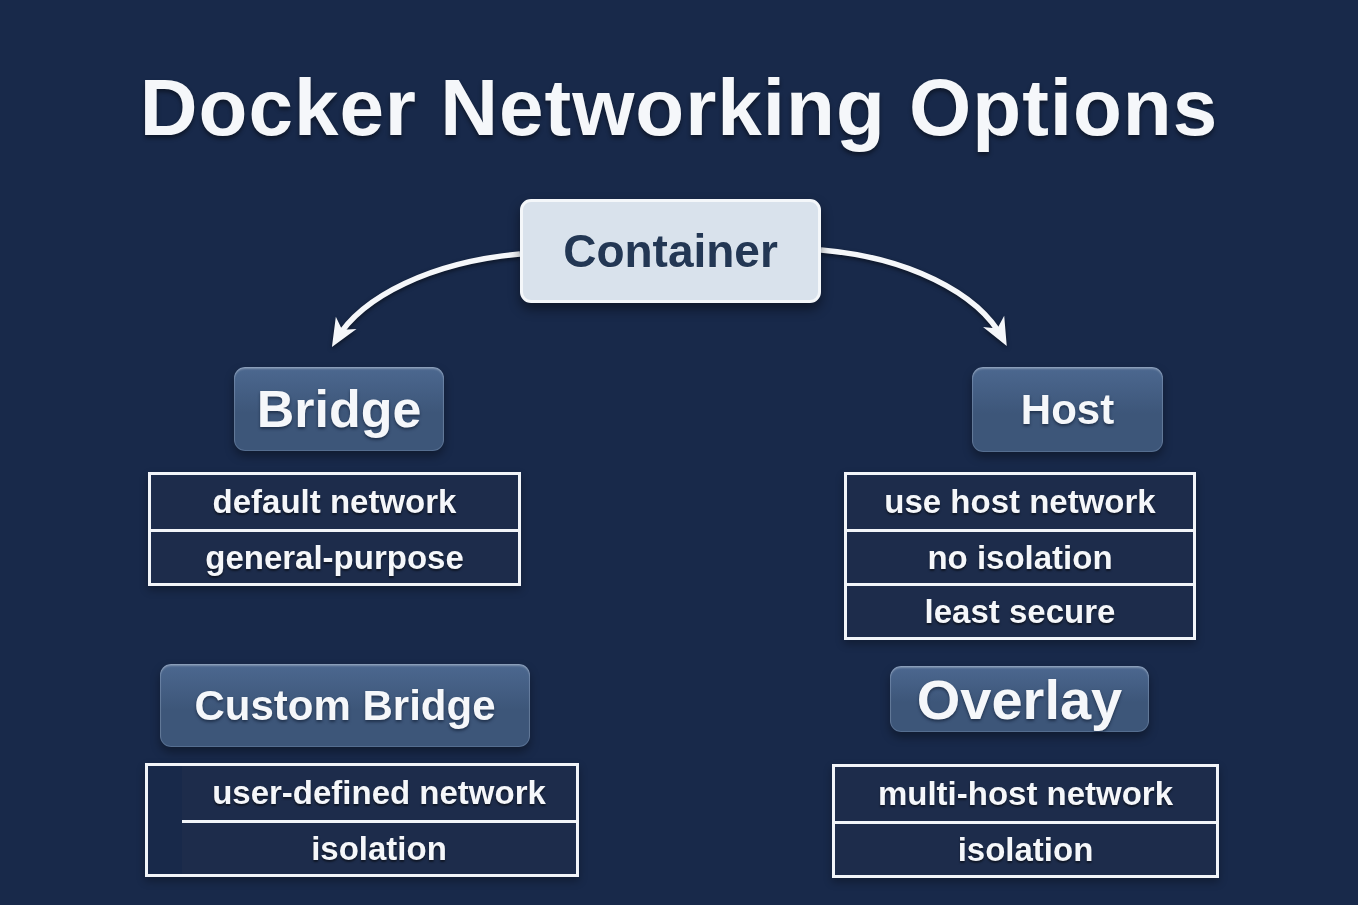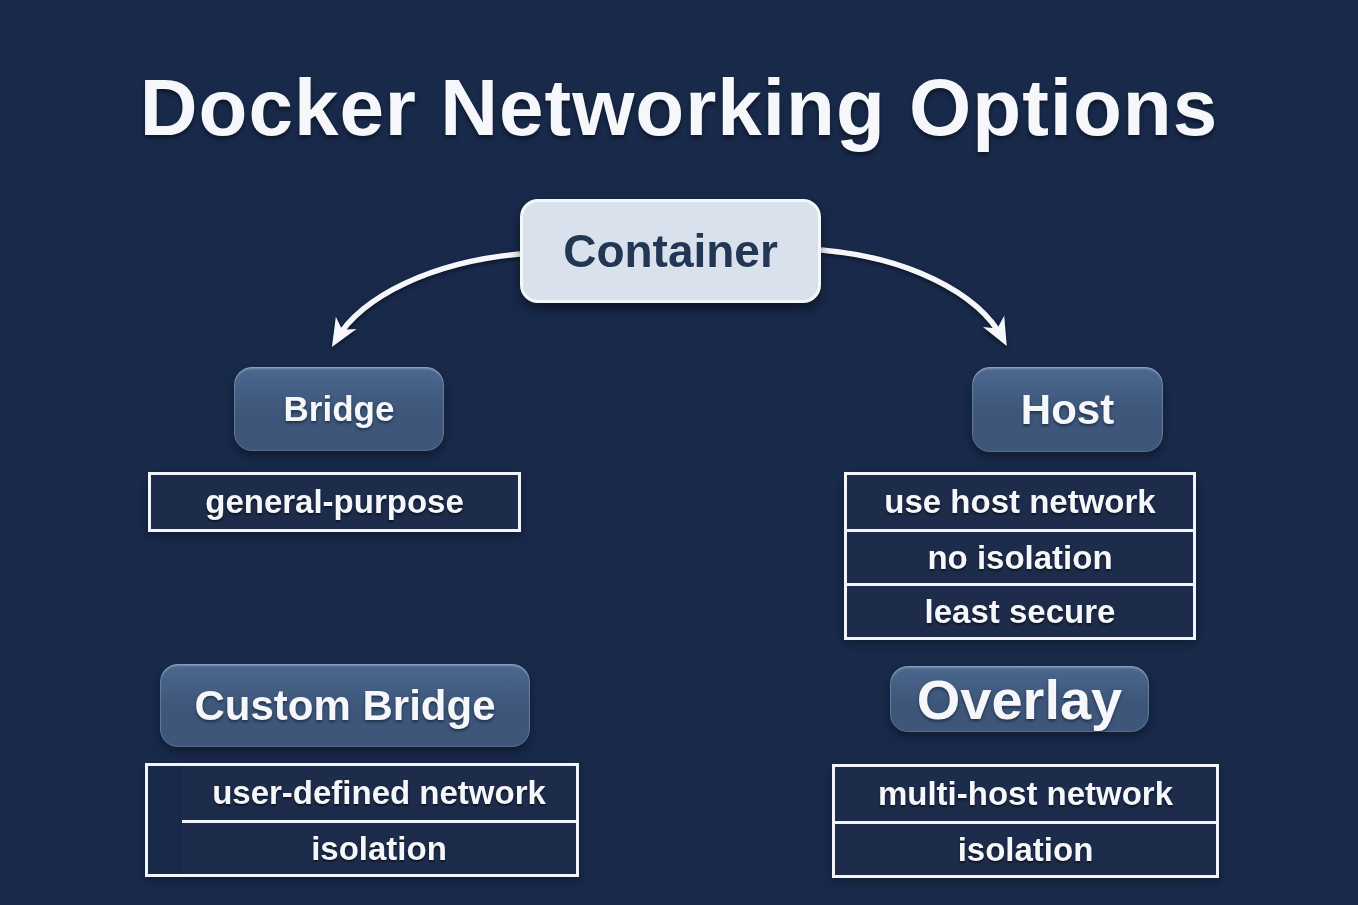--- a/index.html
+++ b/index.html
@@ -26,37 +26,37 @@
     text-align:center;
     font-size:80px;font-weight:bold;letter-spacing:1px;
     color:var(--text);
     text-shadow:0 3px 4px rgba(0,0,0,.45);
   }
   .connectors{position:absolute;left:0;top:0;width:1358px;height:905px;
     filter:drop-shadow(0 2px 2px rgba(0,0,0,.5));}
   .node{
     position:absolute;
     display:flex;align-items:center;justify-content:center;
-    border-radius:18px;
+    border-radius:11px;
     color:var(--text);
     font-weight:bold;
     text-shadow:0 2px 3px rgba(10,20,40,.55);
     background:linear-gradient(180deg,var(--node-light) 0%,var(--node) 55%,#38507200 120%),var(--node);
     box-shadow:inset 0 2px 2px rgba(255,255,255,.28), inset 0 0 0 1px rgba(160,185,215,.25), 0 5px 10px rgba(0,0,0,.35);
   }
   .node-root{
     background:var(--container-fill);
     color:var(--container-text);
     border:3px solid #f4f7fa;
     box-shadow:0 6px 12px rgba(0,0,0,.45);
     text-shadow:0 1px 1px rgba(255,255,255,.25);
     left:520px;top:199px;width:301px;height:104px;
     font-size:46px;
   }
-  .node-bridge{left:234px;top:367px;width:210px;height:84px;font-size:35px;}
+  .node-bridge{left:234px;top:367px;width:210px;height:84px;font-size:52px;}
   .node-host{left:972px;top:367px;width:191px;height:85px;font-size:42px;}
   .node-custom{left:160px;top:664px;width:370px;height:83px;font-size:42px;}
   .node-overlay{left:890px;top:666px;width:259px;height:66px;font-size:56px;}
   .attr-table{
     position:absolute;
     border:3px solid var(--line);
     box-shadow:0 4px 8px rgba(0,0,0,.3);
   }
   .attr-row{
     height:54px;
@@ -87,20 +87,21 @@
   <path d="M 520 254 C 432 262 362 296 336 340" fill="none" stroke="#f5f7fa" stroke-width="5.5" marker-end="url(#ah)"></path>
   <path d="M 821 250 C 906 257 978 292 1003 339" fill="none" stroke="#f5f7fa" stroke-width="5.5" marker-end="url(#ah)"></path>
 </svg>
 
 <div class="node node-root">Container</div>
 
 <div class="node node-bridge">Bridge</div>
 <div class="node node-host">Host</div>
 
 <div class="attr-table t-bridge">
+  <div class="attr-row">default network</div>
   <div class="attr-row">general-purpose</div>
 </div>
 
 <div class="attr-table t-host">
   <div class="attr-row">use host network</div>
   <div class="attr-row">no isolation</div>
   <div class="attr-row">least secure</div>
 </div>
 
 <div class="node node-custom">Custom Bridge</div>

